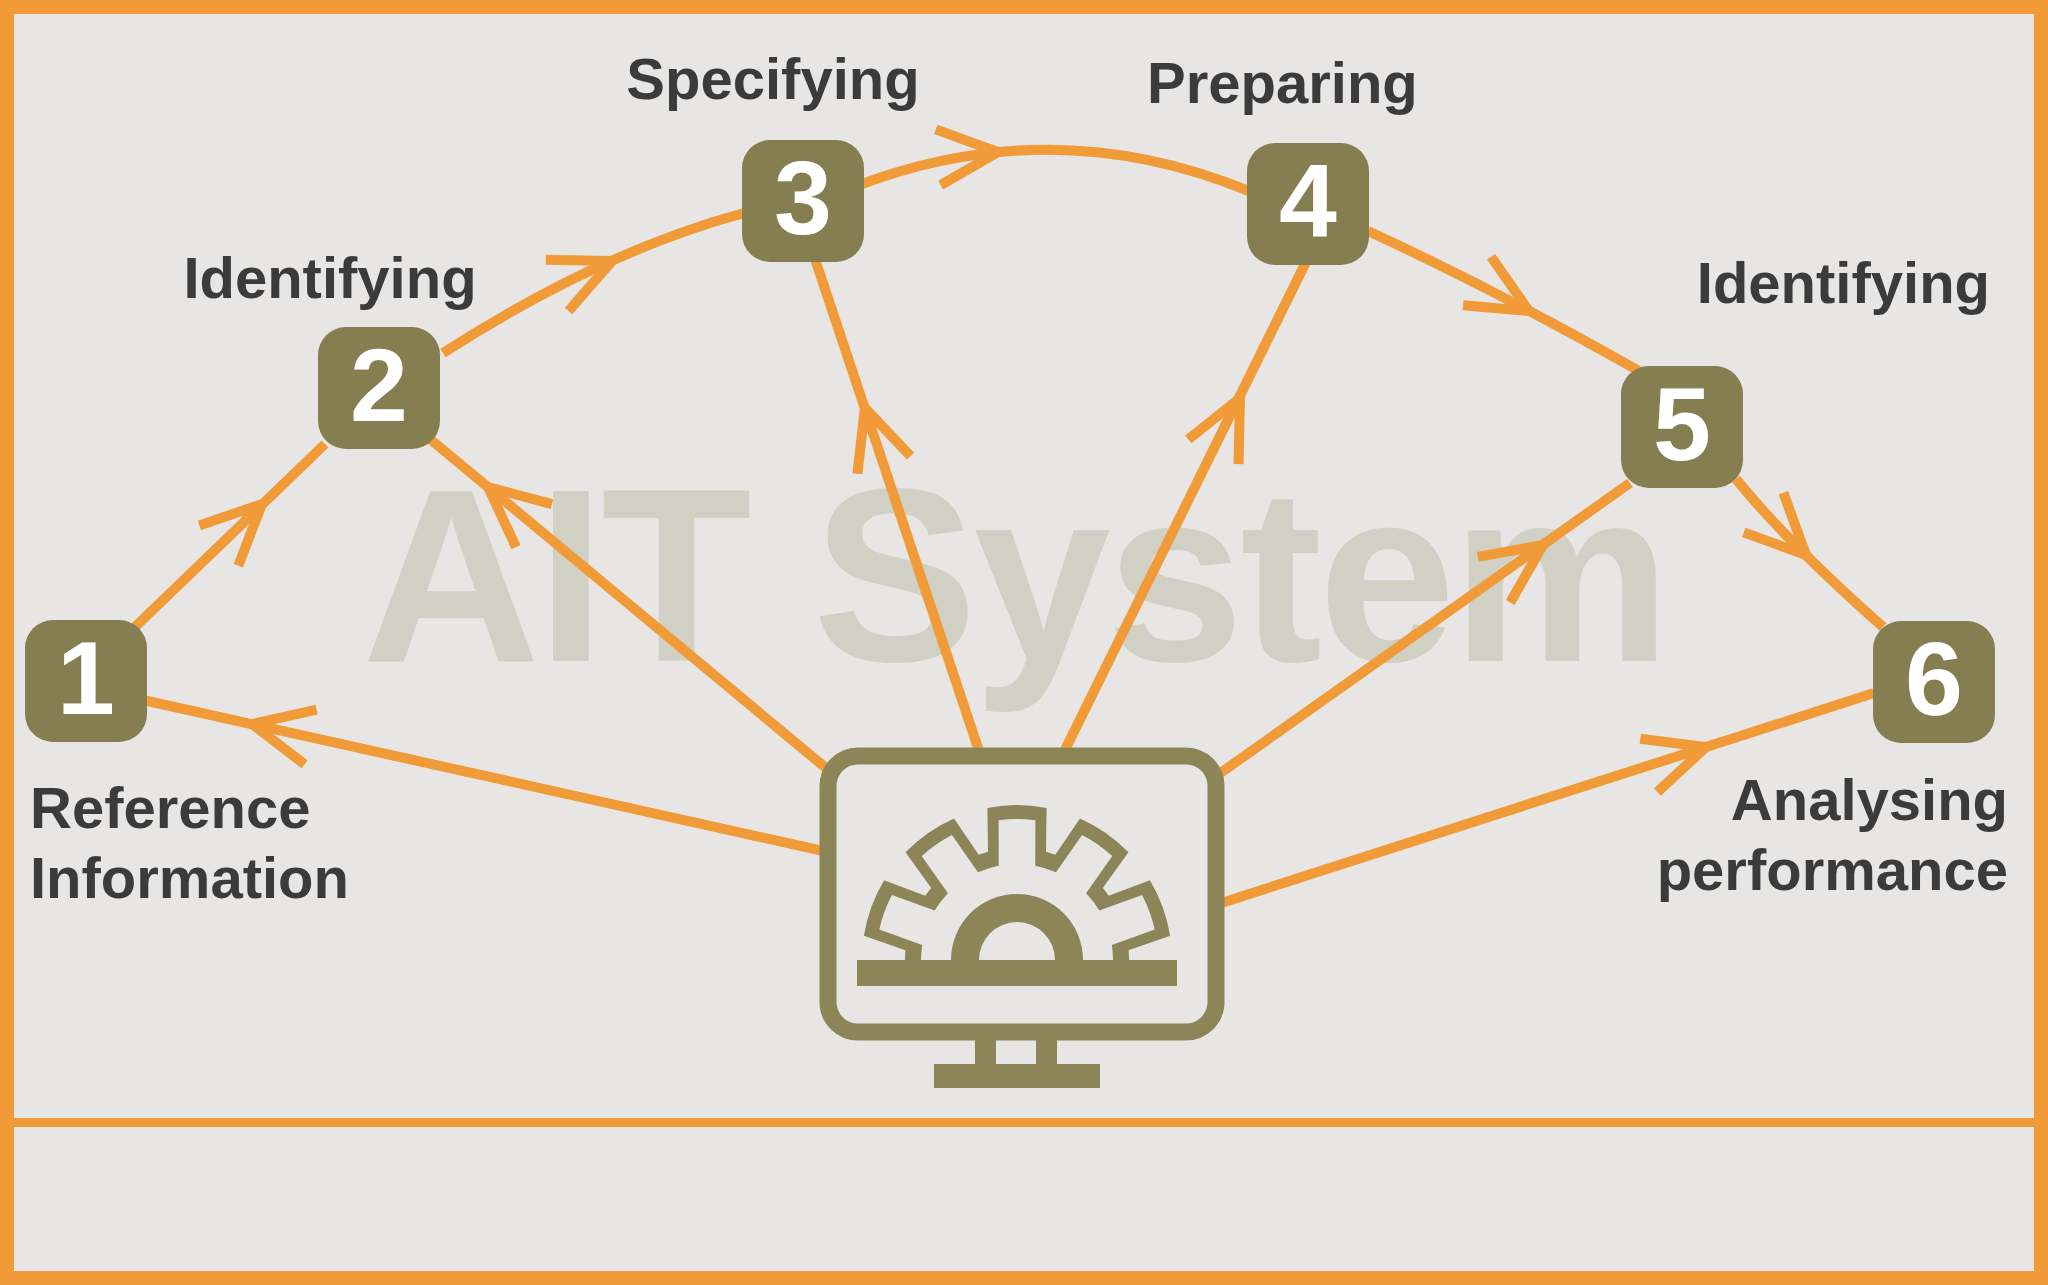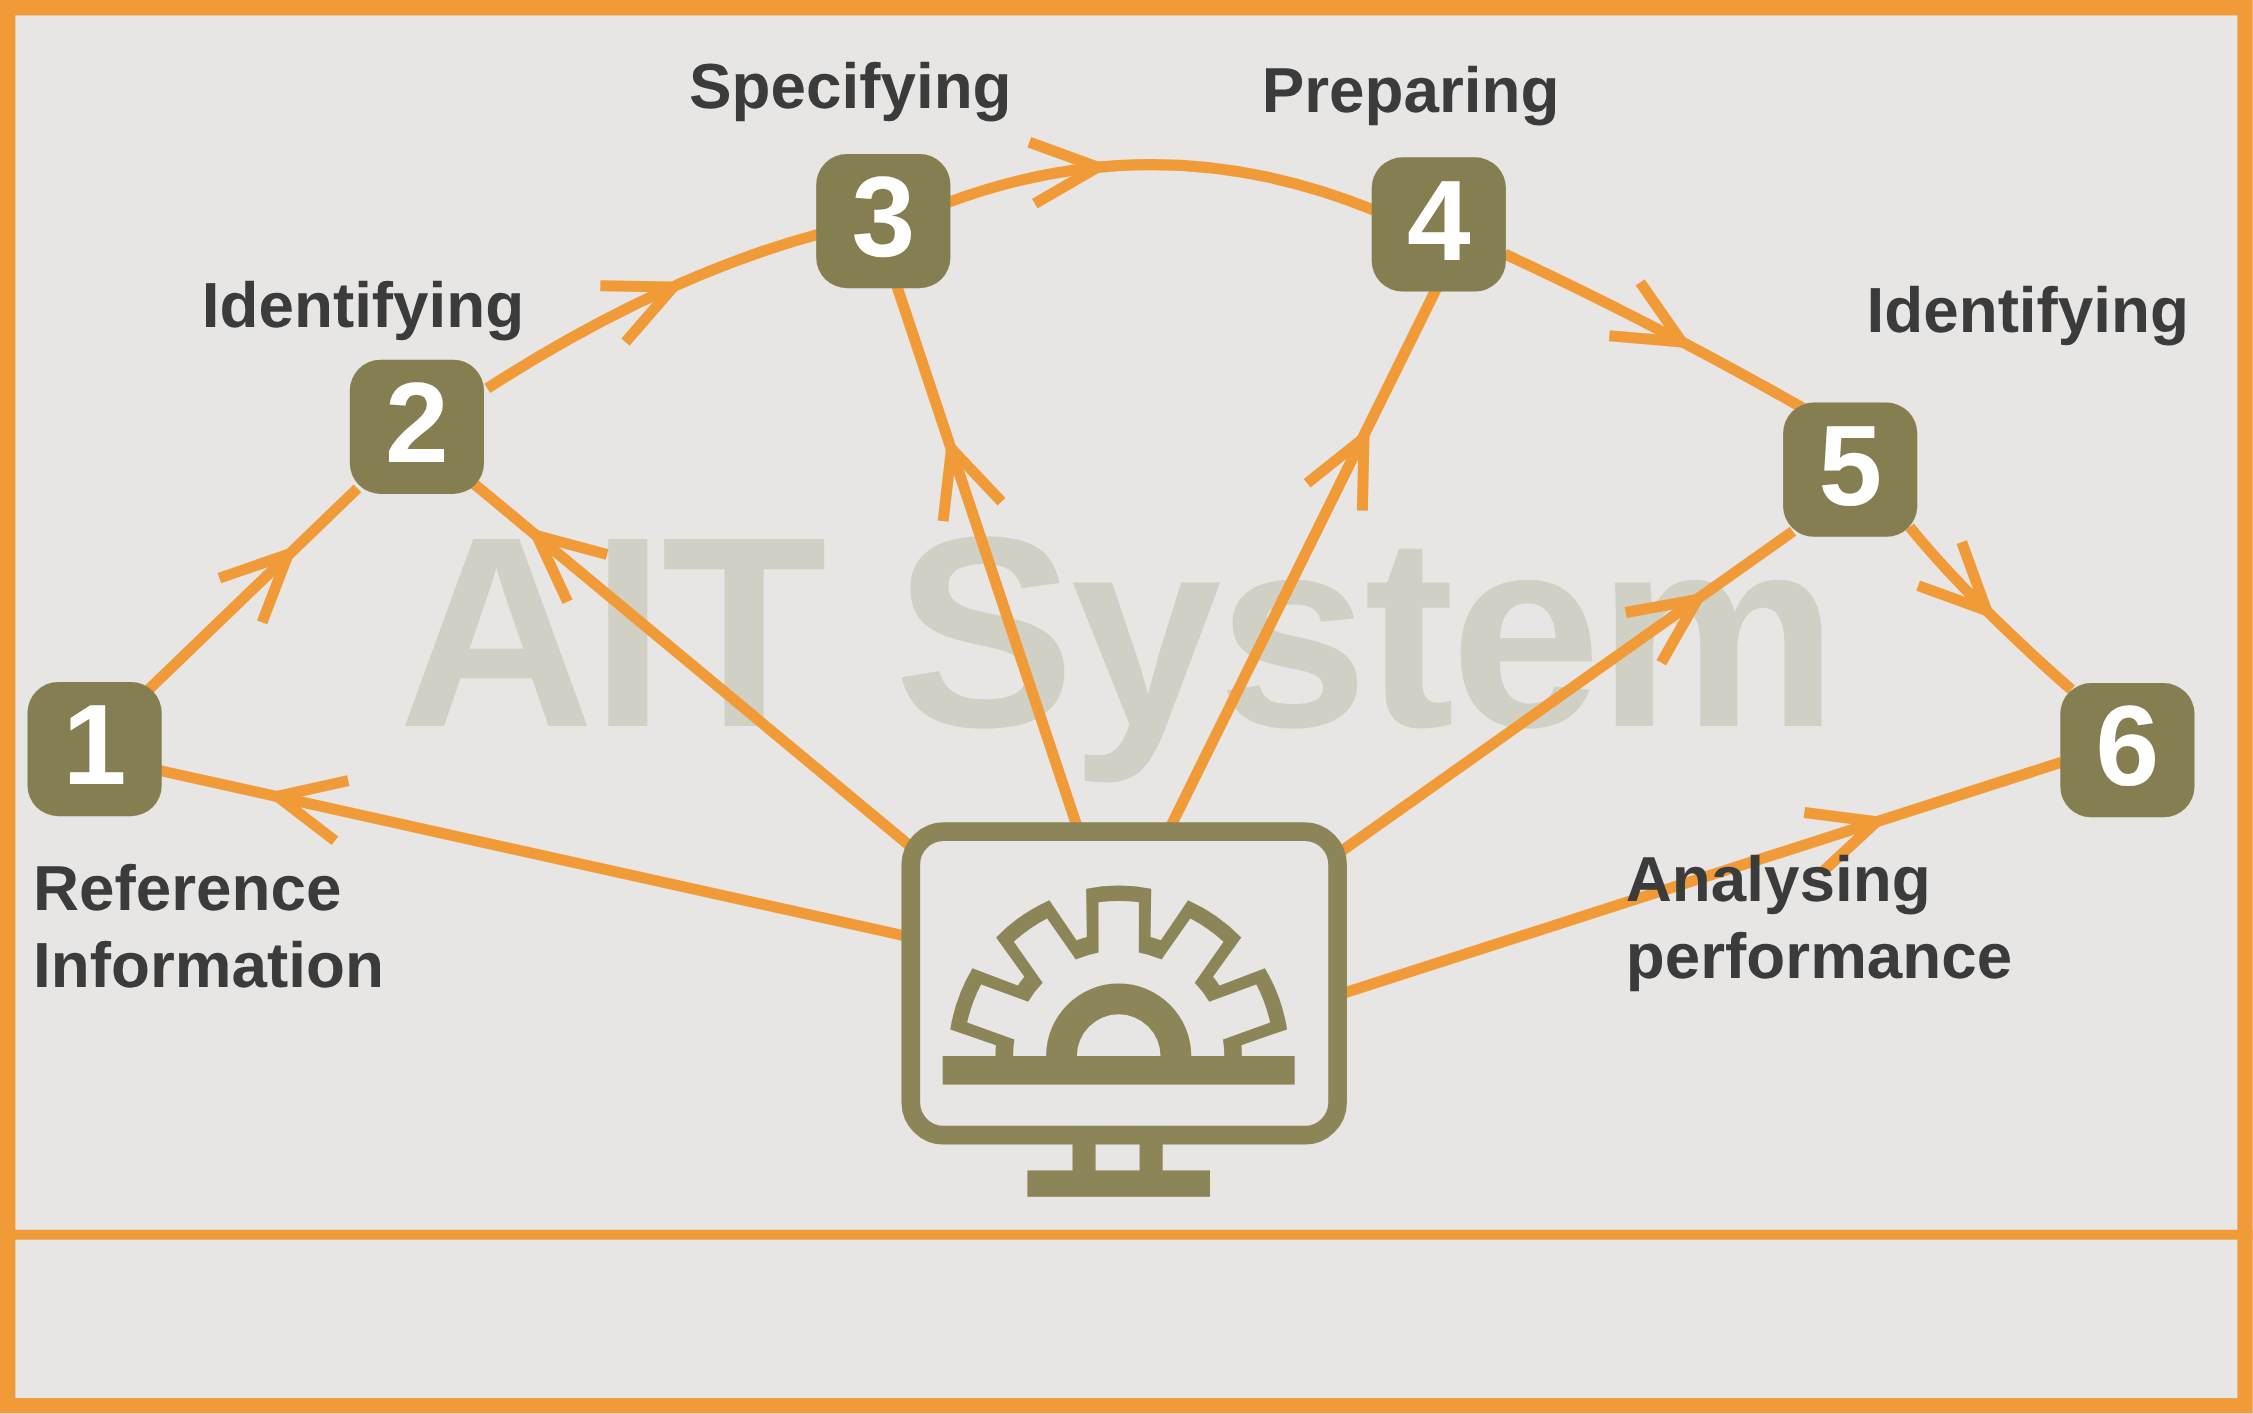--- a/index.html
+++ b/index.html
@@ -136,20 +136,20 @@
 Information</div>
       <div class="badge" style="left: 318px; top: 327px;">2</div>
       <div class="step-label" style="left: 130px; top: 243px; width: 400px; text-align: center;">Identifying</div>
       <div class="badge" style="left: 742px; top: 140px;">3</div>
       <div class="step-label" style="left: 573px; top: 44px; width: 400px; text-align: center;">Specifying</div>
       <div class="badge" style="left: 1247px; top: 143px;">4</div>
       <div class="step-label" style="left: 1147px; top: 48px; width: 400px; text-align: left;">Preparing</div>
       <div class="badge" style="left: 1621px; top: 366px;">5</div>
       <div class="step-label" style="left: 1540px; top: 248px; width: 450px; text-align: right;">Identifying</div>
       <div class="badge" style="left: 1873px; top: 621px;">6</div>
-      <div class="step-label" style="left: 1478px; top: 765px; width: 450px; ">Analysing
+      <div class="step-label" style="left: 1558px; top: 765px; width: 450px; text-align: right;">Analysing
 performance</div>
     </div>
 
   <div class="footer-divider"></div>
 
   <div class="frame"></div>
 </div>
 
 </body></html>

